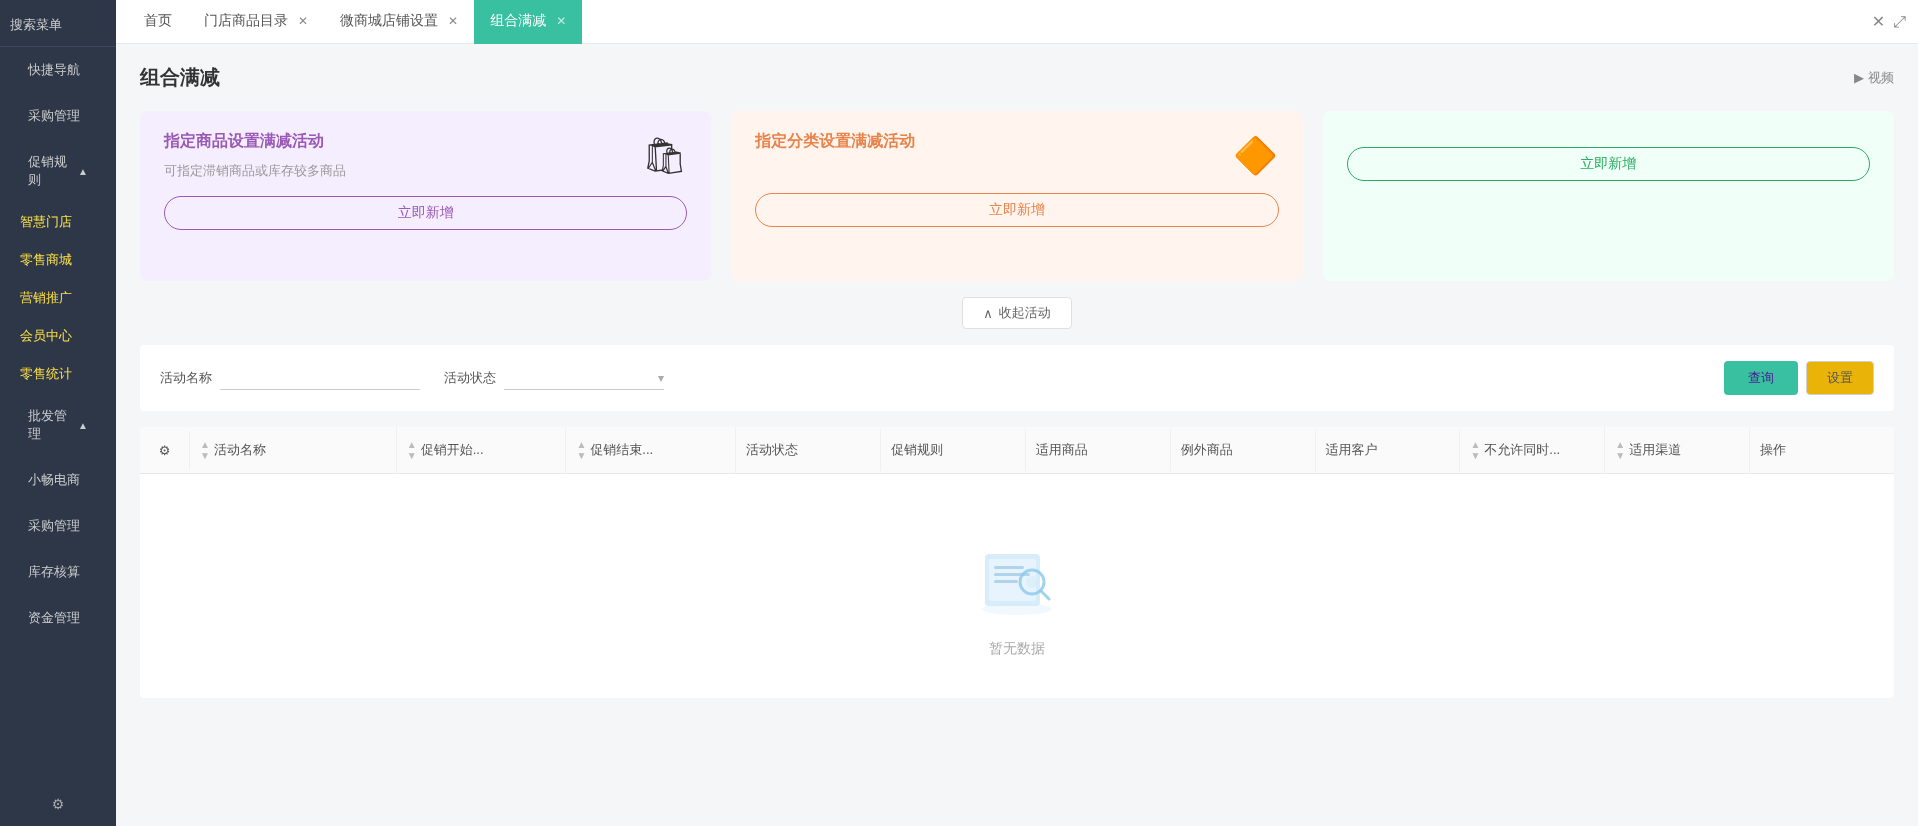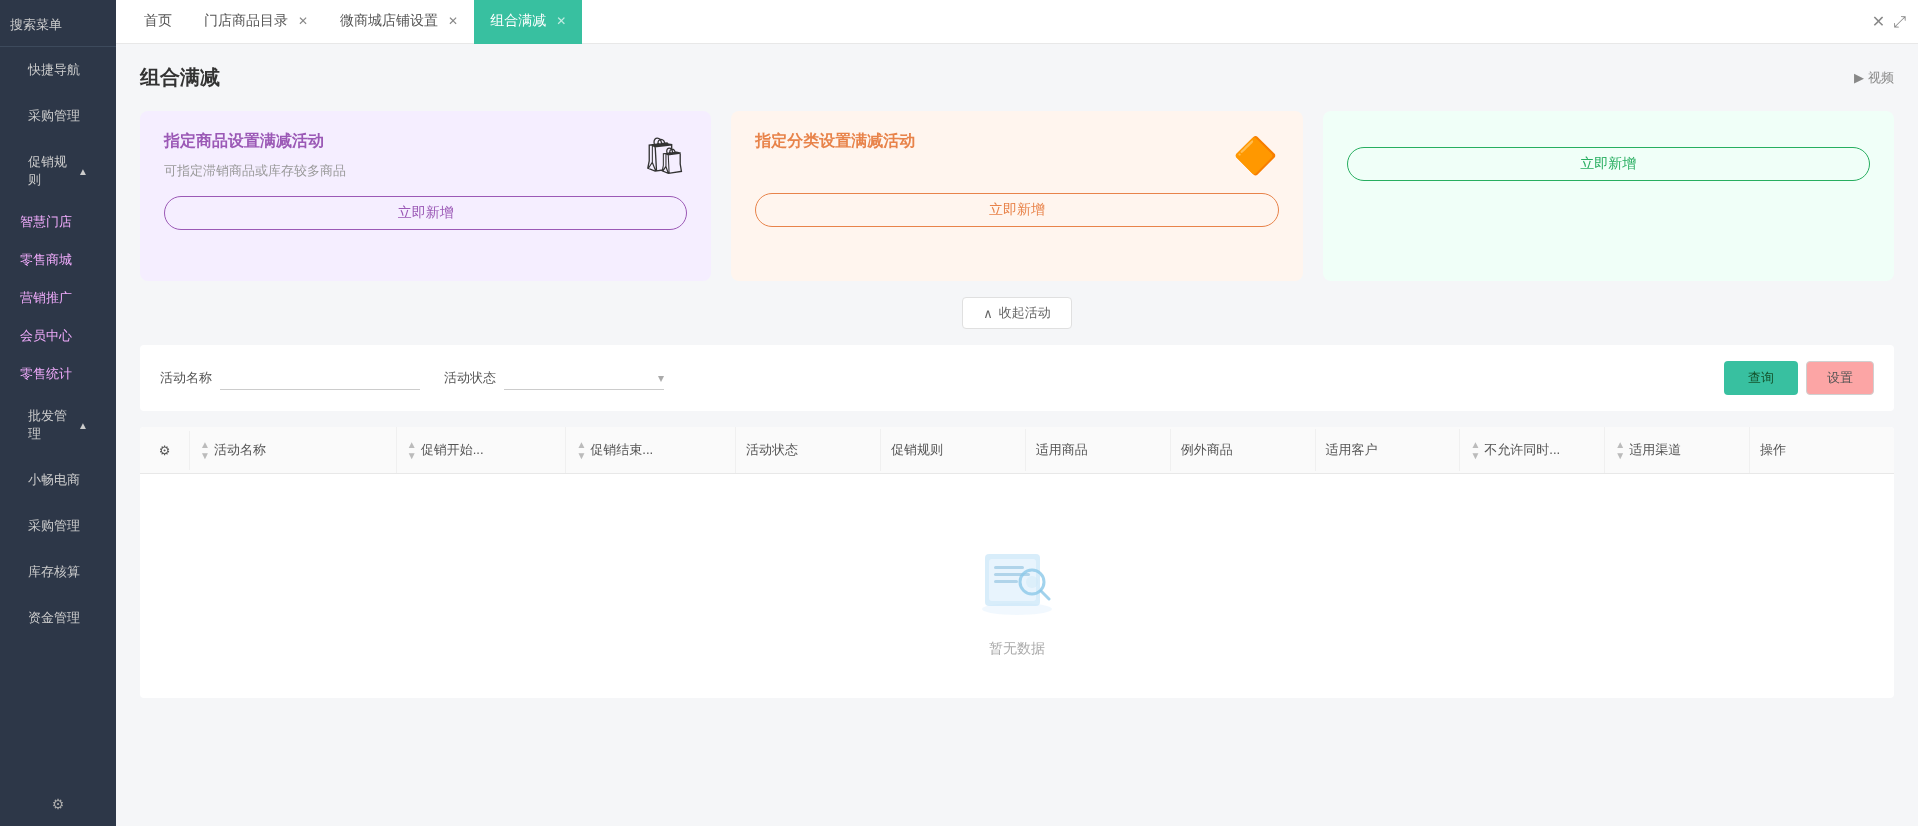--- a/index.html
+++ b/index.html
@@ -31,21 +31,21 @@
       align-items: center;
       justify-content: space-between;
     }
     .sidebar-item.has-arrow::after {
       content: '▲';
       font-size: 10px;
     }
     .sidebar-sub-item {
       padding: 10px 10px 10px 20px;
       font-size: 13px;
-      color: #f0abfc;
+      color: #fde047;
       cursor: pointer;
     }
     .sidebar-bottom {
       margin-top: auto;
       padding: 14px 10px;
       color: #aaa;
       cursor: pointer;
       display: flex;
       justify-content: center;
     }
@@ -236,29 +236,29 @@
       padding: 4px 0;
       font-size: 13px;
     }
     .filter-right {
       margin-left: auto;
       display: flex;
       gap: 8px;
     }
     .btn-query {
       background: #38c0a0;
-      color: #14532d;
+      color: #4c1d95;
       border: none;
       border-radius: 4px;
       padding: 7px 24px;
       cursor: pointer;
       font-size: 13px;
     }
     .btn-setting {
-      background: #fca5a5;
+      background: #eab308;
       color: #555;
       border: 1px solid #d0d0d0;
       border-radius: 4px;
       padding: 7px 20px;
       cursor: pointer;
       font-size: 13px;
     }
 
     
     .table-wrapper {

